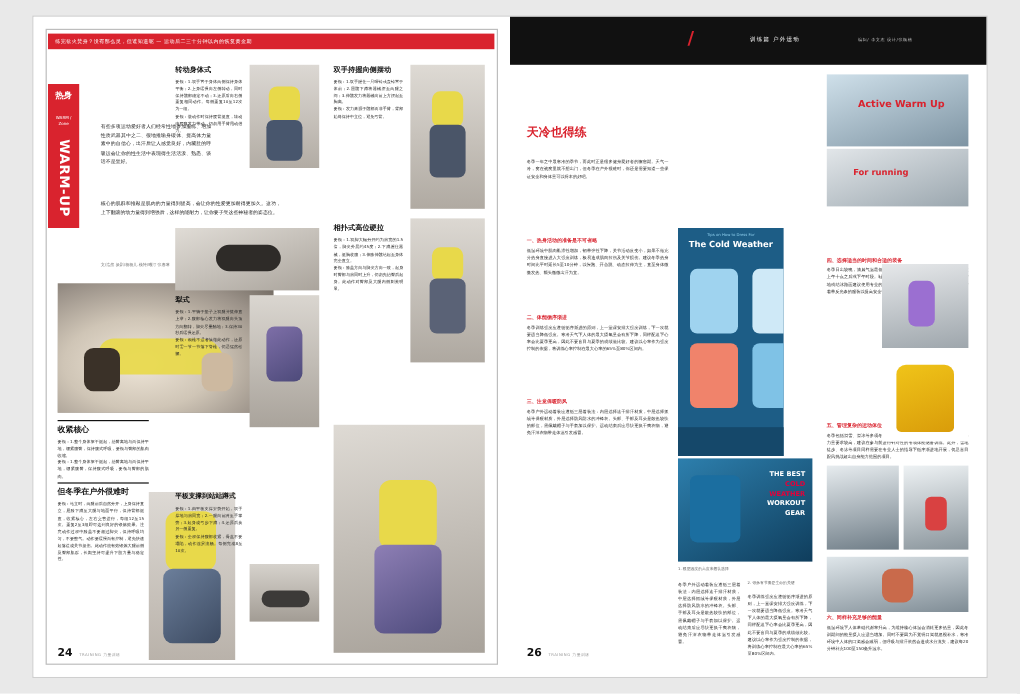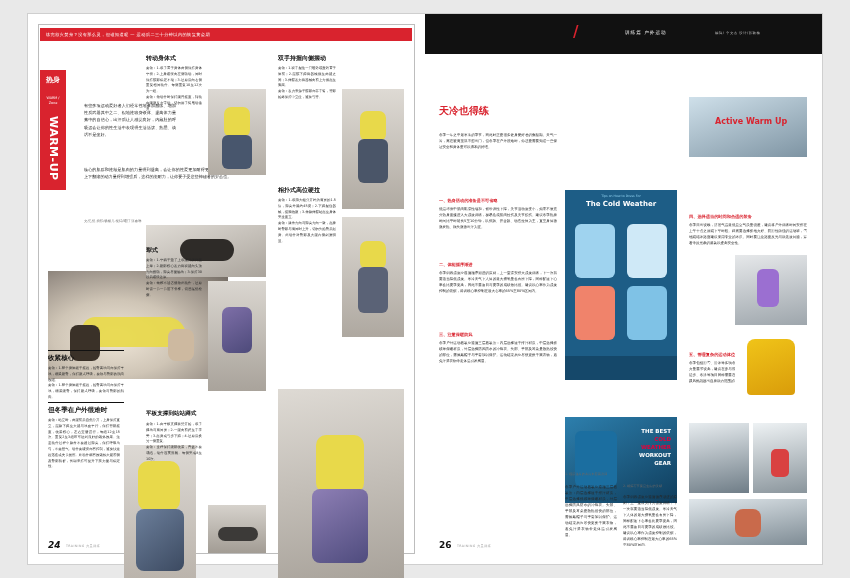--- a/index.html
+++ b/index.html
@@ -18,21 +18,21 @@
   .sidetab .s3{position:absolute;left:0;top:44px;width:26px;height:74px;}
   .sidetab .s3 span{display:block;transform:rotate(90deg);transform-origin:left top;position:absolute;left:20px;top:2px;font-size:11px;font-weight:bold;color:#fff;letter-spacing:.5px;white-space:nowrap;}
 
   .headwrap{position:absolute;left:56px;top:40px;width:185px;}
   .headwrap .h1{font-size:16px;font-weight:bold;color:#111;line-height:19px;letter-spacing:.5px;}
   .headwrap .h2{font-size:10.5px;font-weight:bold;color:#111;line-height:14px;margin-top:2px;}
   .lead{position:absolute;left:56px;top:88px;width:92px;font-size:4.1px;color:#222;line-height:7.2px;text-align:justify;}
   .lead2{position:absolute;left:56px;top:152px;width:150px;font-size:4.1px;color:#222;line-height:7.2px;text-align:justify;}
   .byline{position:absolute;left:56px;top:204px;width:150px;font-size:3.4px;color:#777;line-height:6px;}
 
-  .img{position:absolute;background:#cfcfcf;overflow:hidden;margin-top:35px;}
+  .img{position:absolute;background:#cfcfcf;overflow:hidden;}
   .img .ph{position:absolute;inset:0;}
 
   .secttitle{position:absolute;font-size:6.6px;font-weight:bold;color:#111;}
   .rule{position:absolute;height:1px;background:#111;}
   .bodysm{position:absolute;font-size:3.4px;color:#262626;line-height:5.8px;text-align:justify;}
   .folio{position:absolute;bottom:14px;font-size:9px;font-weight:bold;color:#111;}
   .foliotxt{position:absolute;bottom:16px;font-size:3.2px;color:#999;letter-spacing:.4px;}
 
   
   .rpage{position:absolute;left:397px;top:0;width:397px;height:550px;background:#fff;}
@@ -144,21 +144,21 @@
 要领：膝盖方向与脚尖方向一致，起身时臀部与肩同时上升，切勿先抬臀后起身。此动作对臀部及大腿内侧刺激明显。</div>
       <div class="img" style="left:314px;top:168px;width:62px;height:120px;background:linear-gradient(180deg,#dcd8d2,#aea8a0);">
         <div style="position:absolute;left:18px;top:24px;width:26px;height:28px;background:#e8d94a;border-radius:7px;"></div>
         <div style="position:absolute;left:16px;top:50px;width:30px;height:46px;background:#5a6276;border-radius:6px;"></div>
       </div>
       <div class="img" style="left:250px;top:340px;width:126px;height:190px;background:linear-gradient(170deg,#dedad4,#a8a29a);">
         <div style="position:absolute;left:38px;top:46px;width:48px;height:58px;background:#e8d94a;border-radius:10px;"></div>
         <div style="position:absolute;left:34px;top:100px;width:56px;height:74px;background:linear-gradient(150deg,#8e7fb5,#4f4c7e);border-radius:8px;"></div>
       </div>
 
-      <div class="folio" style="left:20px;font-style:italic;">24</div>
+      <div class="folio" style="left:20px;">24</div>
       <div class="foliotxt" style="left:38px;">TRAINING 力量训练</div>
     </div>
 
     <div class="rpage">
       <div class="rhead">
         <div class="slash">/</div>
         <div class="meta1">训练篇 户外运动</div>
         <div class="meta2">编辑/ 李文杰  设计/张颖楠</div>
       </div>
 
@@ -176,21 +176,21 @@
 
       <div class="rnum" style="left:264px;top:200px;">四、选择适当的时间和合适的装备</div>
       <div class="rbody" style="left:264px;top:208px;width:118px;">冬季日出较晚，清晨气温最低且空气质量较差，建议将户外训练时间安排在上午十点之后或下午时段。鞋底要选择抓地力好、防滑性能佳的运动鞋，雪地或结冰路面建议使用专业的冰爪。同时要注意路面反光与能见度问题，穿着带反光条的服装以提高安全性。</div>
 
       <div class="rnum" style="left:264px;top:338px;">五、管理复杂的运动体位的运动项目</div>
       <div class="rbody" style="left:264px;top:346px;width:118px;">冬季包括滑雪、滑冰等多项冬季特色运动项目，这些运动对平衡能力与核心力量要求较高，建议在参与前进行针对性的专项体能储备训练。此外，雪地徒步、冬泳等项目同样需要在专业人士的指导下循序渐进地开展，切忌盲目跟风挑战超出自身能力范围的项目。</div>
 
       <div class="rnum" style="left:264px;top:498px;">六、同样补充足够的能量</div>
       <div class="rbody" style="left:264px;top:506px;width:118px;height:30px;overflow:hidden;">低温环境下人体基础代谢率升高，为维持核心体温会消耗更多热量，因此冬训期间的能量摄入应适当增加。同时不要因为不觉得口渴就忽视补水，寒冷环境中人体的口渴感会减弱，但呼吸与排汗依然会造成水分流失，建议每20分钟补充100至150毫升温水。</div>
 
-      <div class="poster" style="left:140px;top:176px;width:112px;height:190px;">
+      <div class="poster" style="left:140px;top:176px;width:88px;height:190px;">
         <div class="psub">Tips on How to Dress For</div>
         <div class="ptitle">The Cold Weather</div>
         <div style="position:absolute;left:10px;top:34px;width:40px;height:54px;background:#9fd3ef;border-radius:6px;"></div>
         <div style="position:absolute;left:62px;top:34px;width:40px;height:54px;background:#cfe9f7;border-radius:6px;"></div>
         <div style="position:absolute;left:10px;top:96px;width:40px;height:54px;background:#f0836b;border-radius:6px;"></div>
         <div style="position:absolute;left:62px;top:96px;width:40px;height:54px;background:#7fc2e6;border-radius:6px;"></div>
         <div style="position:absolute;left:0;bottom:0;width:112px;height:24px;background:#15486a;"></div>
       </div>
 
       <div class="img" style="left:140px;top:368px;width:112px;height:86px;background:linear-gradient(150deg,#2d7fad,#0f3d5c);">
@@ -205,20 +205,23 @@
       </div>
 
       <div class="capt" style="left:140px;top:458px;width:112px;">1. 根据温度的高度来着装选择</div>
       <div class="rbody" style="left:140px;top:470px;width:52px;height:62px;overflow:hidden;">冬季户外运动着装应遵循三层着装法：内层选择速干排汗材质，中层选择抓绒等保暖材质，外层选择防风防水的冲锋衣。头部、手部及耳朵是散热较快的部位，需佩戴帽子与手套加以保护。运动结束后应尽快更换干爽衣物，避免汗湿衣物带走体温引发感冒。</div>
       <div class="capt" style="left:198px;top:470px;width:54px;">2. 锻炼有节奏是生命的关键</div>
       <div class="rbody" style="left:198px;top:480px;width:54px;height:52px;overflow:hidden;">冬季训练强度应遵循循序渐进的原则，上一堂课安排大强度训练，下一次就要适当降低强度。寒冷天气下人体的最大摄氧量会有所下降，同样配速下心率会比夏季更高，因此不要盲目与夏季的成绩做比较。建议以心率作为强度控制的依据，将训练心率控制在最大心率的65%至80%区间内。</div>
 
       <div class="img" style="left:264px;top:48px;width:118px;height:60px;background:linear-gradient(160deg,#cfe0ea,#7e94a3);">
         <div class="tag" style="left:26px;top:20px;color:#d9232e;font-size:8px;">Active Warm Up</div>
       </div>
+      <div class="img" style="left:264px;top:110px;width:118px;height:48px;background:linear-gradient(160deg,#e2e6e9,#9aa6ae);">
+        <div class="tag" style="left:22px;top:16px;color:#d9232e;font-size:7px;">For running</div>
+      </div>
       <div class="img" style="left:310px;top:206px;width:72px;height:70px;background:linear-gradient(170deg,#e6e8ea,#9ea6ac);">
         <div style="position:absolute;left:22px;top:14px;width:22px;height:38px;background:#9b6fd1;border-radius:6px;"></div>
       </div>
       <div class="img" style="left:310px;top:282px;width:72px;height:72px;background:#ffffff;">
         <div style="position:absolute;left:12px;top:8px;width:48px;height:56px;background:linear-gradient(160deg,#f0c419,#d99c0a);border-radius:8px 8px 4px 4px;"></div>
       </div>
       <div class="img" style="left:264px;top:374px;width:60px;height:70px;background:linear-gradient(170deg,#e7ecef,#6f7d87);"></div>
       <div class="img" style="left:328px;top:374px;width:54px;height:70px;background:linear-gradient(170deg,#eef2f4,#8a959c);">
         <div style="position:absolute;left:18px;top:26px;width:18px;height:28px;background:#d94141;border-radius:5px;"></div>
       </div>

